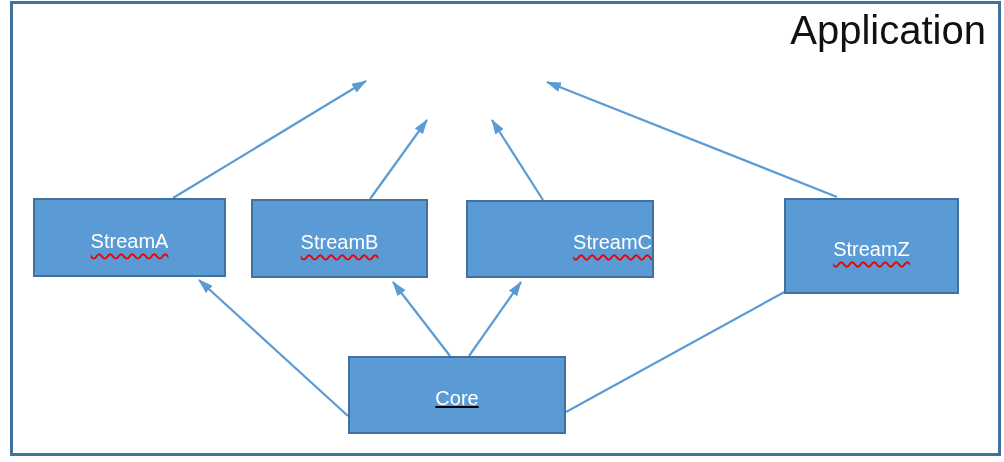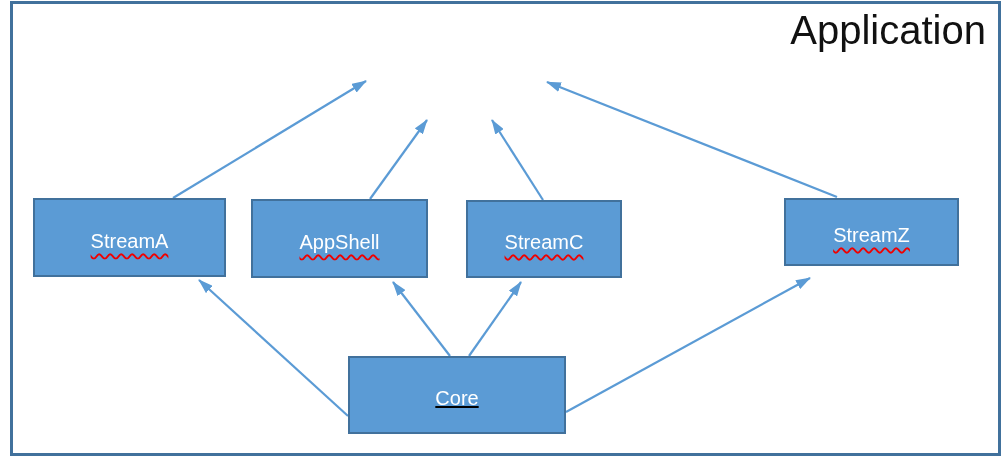--- a/index.html
+++ b/index.html
@@ -94,28 +94,28 @@
         <line x1="566" y1="412" x2="810" y2="278" marker-end="url(#arrowhead)"></line>
       </g>
   </svg>
 
 
   <div class="node" style="left:33px; top:198px; width:193px; height:79px;">
     <span class="label squiggle">StreamA</span>
   </div>
 
   <div class="node" style="left:251px; top:199px; width:177px; height:79px;">
-    <span class="label squiggle">AppShell</span>
+    <span class="label squiggle">StreamB</span>
   </div>
 
-  <div class="node" style="left:466px; top:200px; width:156px; height:78px;">
+  <div class="node" style="left:466px; top:200px; width:188px; height:78px;justify-content:flex-end;">
     <span class="label squiggle">StreamC</span>
   </div>
 
-  <div class="node" style="left:784px; top:198px; width:175px; height:68px;">
+  <div class="node" style="left:784px; top:198px; width:175px; height:96px;">
     <span class="label squiggle">StreamZ</span>
   </div>
 
   <div class="node" style="left:348px; top:356px; width:218px; height:78px;text-decoration:underline;">
     <span class="label">Core</span>
   </div>
 
   <div class="diagram-title">Application</div>
 
   <div class="frame"></div>

